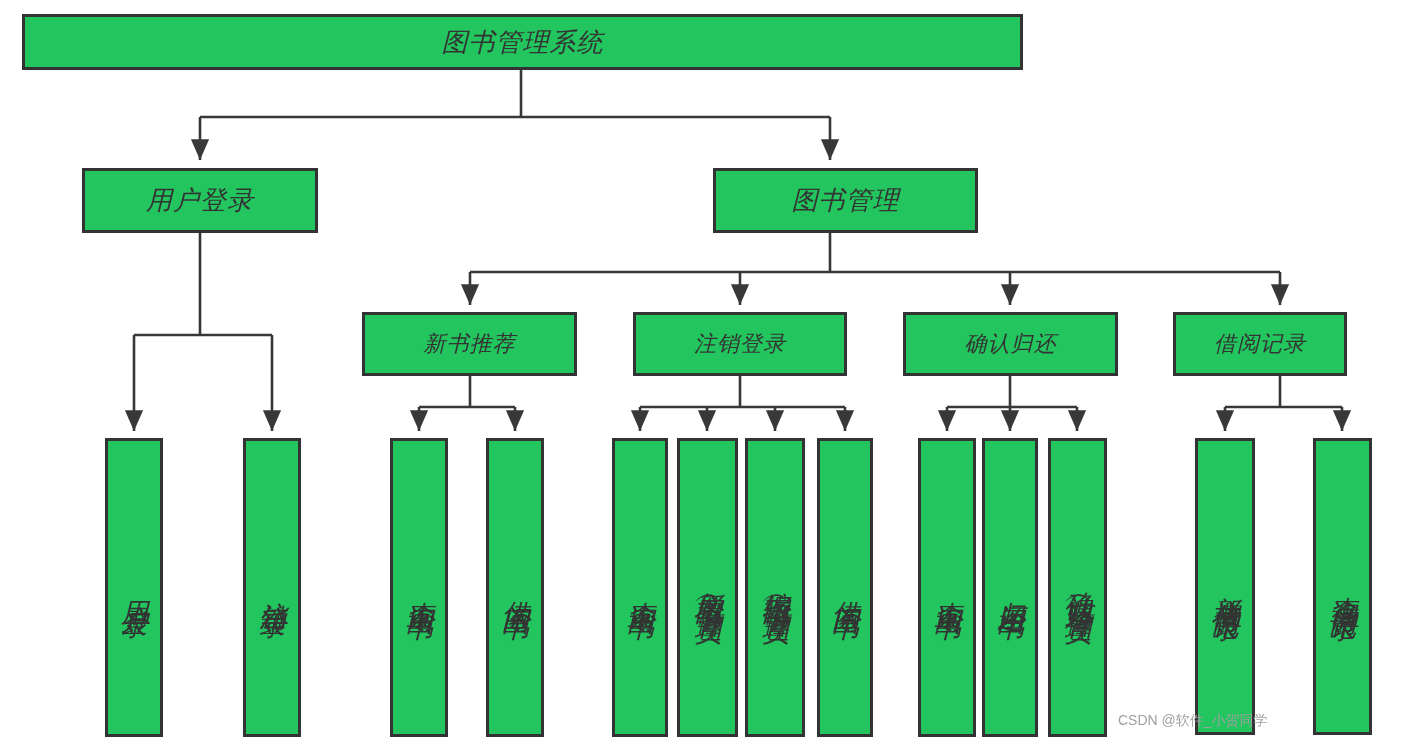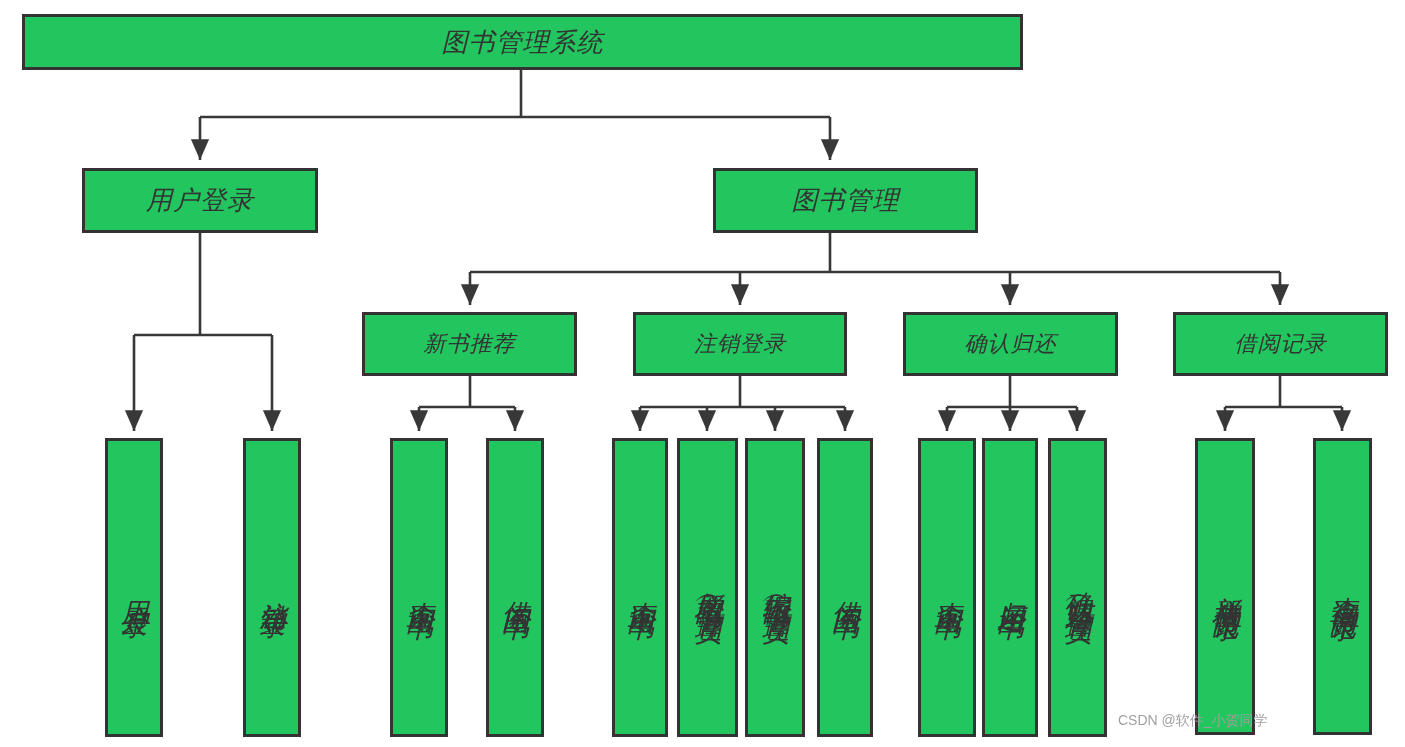--- a/index.html
+++ b/index.html
@@ -130,21 +130,21 @@
 
   <div class="box small" style="left:362px;top:312px;width:215px;height:64px">
     <span>新书推荐</span>
   </div>
   <div class="box small" style="left:633px;top:312px;width:214px;height:64px">
     <span>注销登录</span>
   </div>
   <div class="box small" style="left:903px;top:312px;width:215px;height:64px">
     <span>确认归还</span>
   </div>
-  <div class="box small" style="left:1173px;top:312px;width:215px;height:64px">
+  <div class="box small" style="left:1173px;top:312px;width:174px;height:64px">
     <span>借阅记录</span>
   </div>
 
   <div class="box leaf" style="left:105px;top:438px;width:58px;height:299px">
     <span class="vtext">用户登录</span>
   </div>
   <div class="box leaf" style="left:243px;top:438px;width:58px;height:299px">
     <span class="vtext">注销登录</span>
   </div>
 

